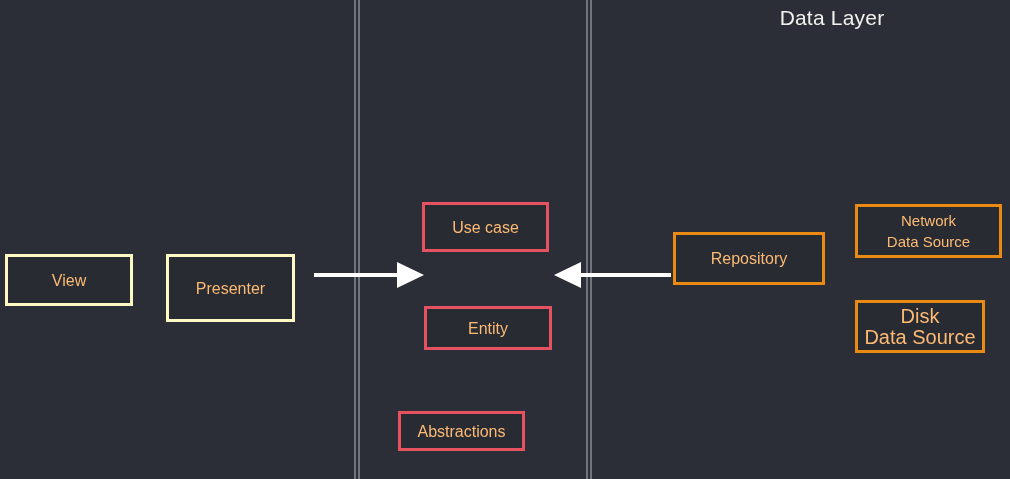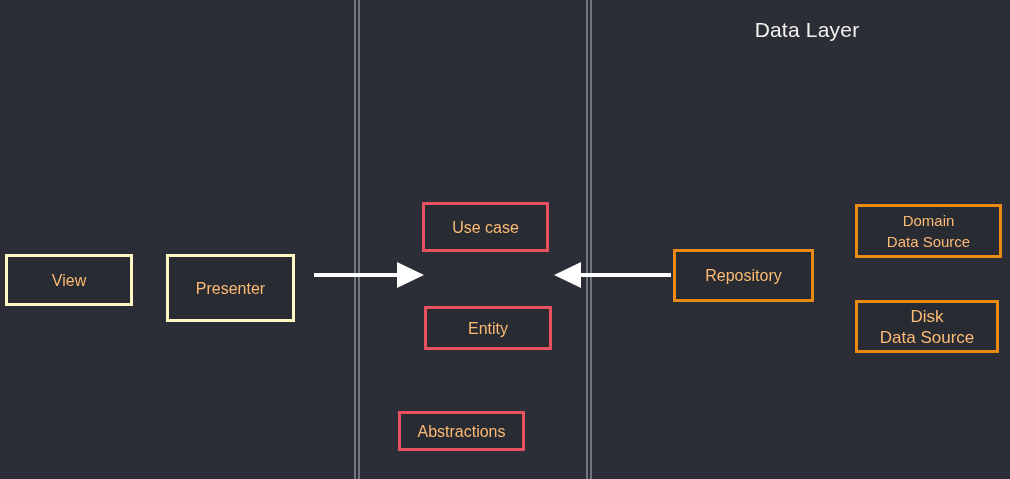--- a/index.html
+++ b/index.html
@@ -43,21 +43,21 @@
   .box.blue{border:3px solid #fef9c3;}
   .box.red{border:3px solid #e85160;}
   .box.orange{border:3px solid #ea8a12;}
   .arrow{position:absolute;}
 </style>
 </head>
 <body>
 
 <div class="stage">
 
-  <div class="layer-title" style="left:667px;top:6px;margin-top:12px;">Data Layer</div>
+  <div class="layer-title" style="left:692px;top:6px;">Data Layer</div>
 
   <div class="divider" style="left:354px;"></div>
   <div class="divider" style="left:586px;"></div>
 
   <div class="box blue" style="left:5px;top:254px;width:128px;height:52px;">
     <span>View</span>
   </div>
   <div class="box blue" style="left:166px;top:254px;width:129px;height:68px;">
     <span>Presenter</span>
   </div>
@@ -65,28 +65,28 @@
   <div class="box red" style="left:422px;top:202px;width:127px;height:50px;">
     <span>Use case</span>
   </div>
   <div class="box red" style="left:424px;top:306px;width:128px;height:44px;">
     <span>Entity</span>
   </div>
   <div class="box red" style="left:398px;top:411px;width:127px;height:40px;">
     <span>Abstractions</span>
   </div>
 
-  <div class="box orange" style="left:673px;top:249px;width:141px;height:53px;">
+  <div class="box orange" style="left:673px;top:232px;width:152px;height:53px;">
     <span>Repository</span>
   </div>
   <div class="box orange" style="left:855px;top:204px;width:147px;height:54px;font-size:15px;">
-    <span>Domain</span>
+    <span>Network</span>
     <span>Data Source</span>
   </div>
-  <div class="box orange" style="left:855px;top:300px;width:144px;height:53px;font-size:17px;">
+  <div class="box orange" style="left:855px;top:300px;width:130px;height:53px;font-size:20px;">
     <span>Disk</span>
     <span>Data Source</span>
   </div>
 
   <svg class="arrow" style="left:311px;top:258px;" width="114" height="34" viewBox="0 0 114 34">
     <line x1="3" y1="17" x2="90" y2="17" stroke="#ffffff" stroke-width="4"></line>
     <polygon points="86,4 113,17 86,30" fill="#ffffff"></polygon>
   </svg>
 
   <svg class="arrow" style="left:553px;top:258px;" width="120" height="34" viewBox="0 0 120 34">

